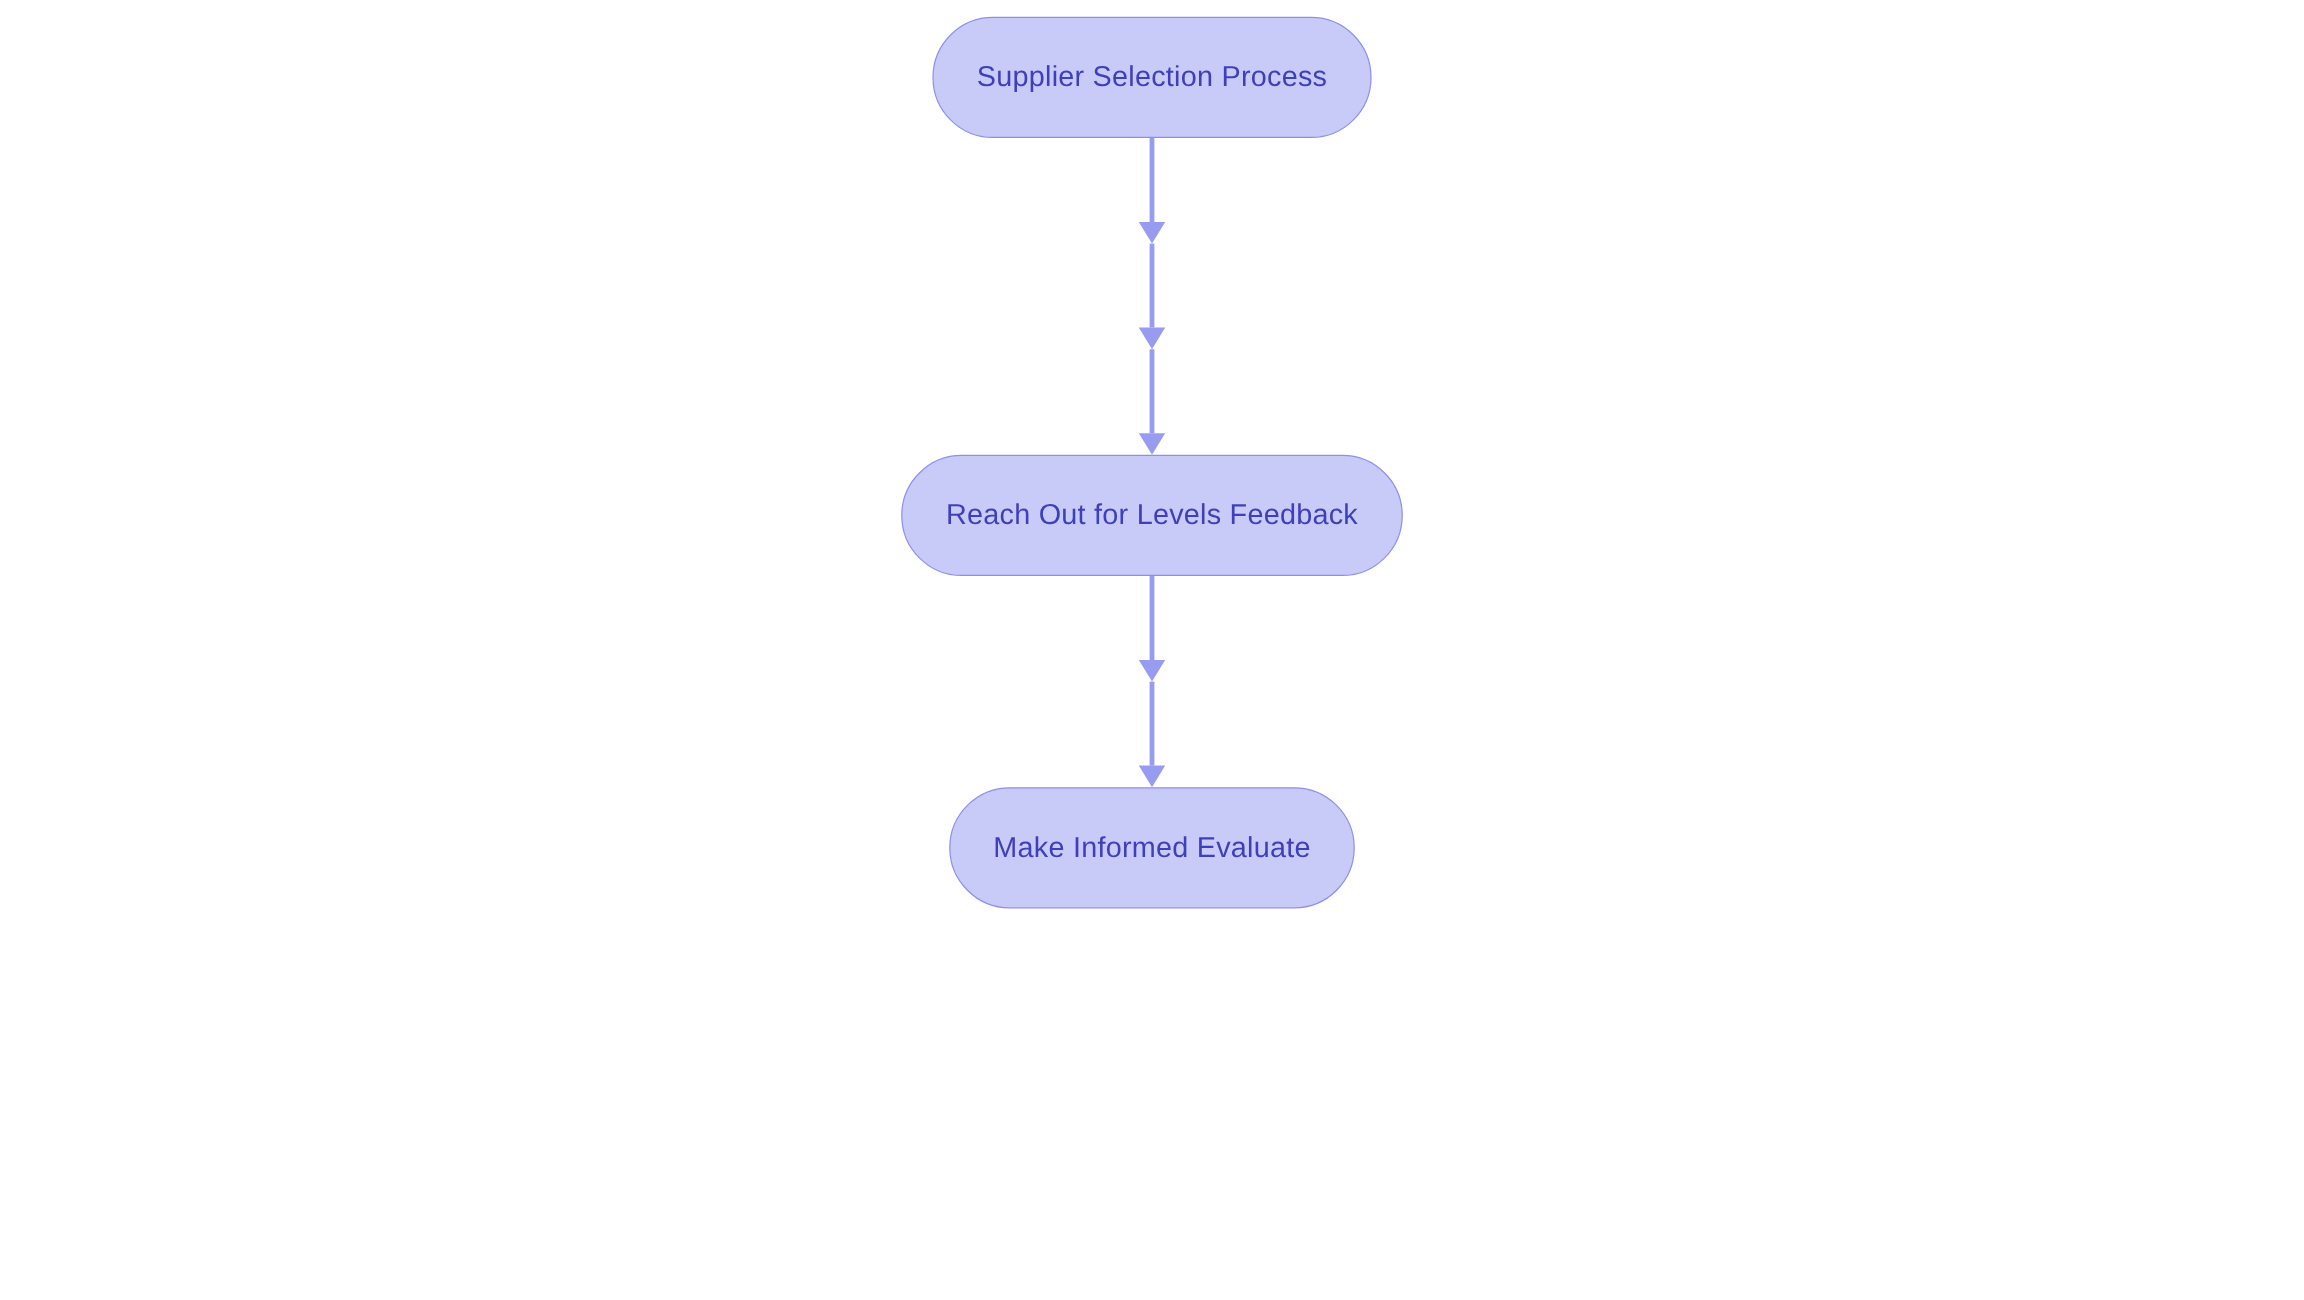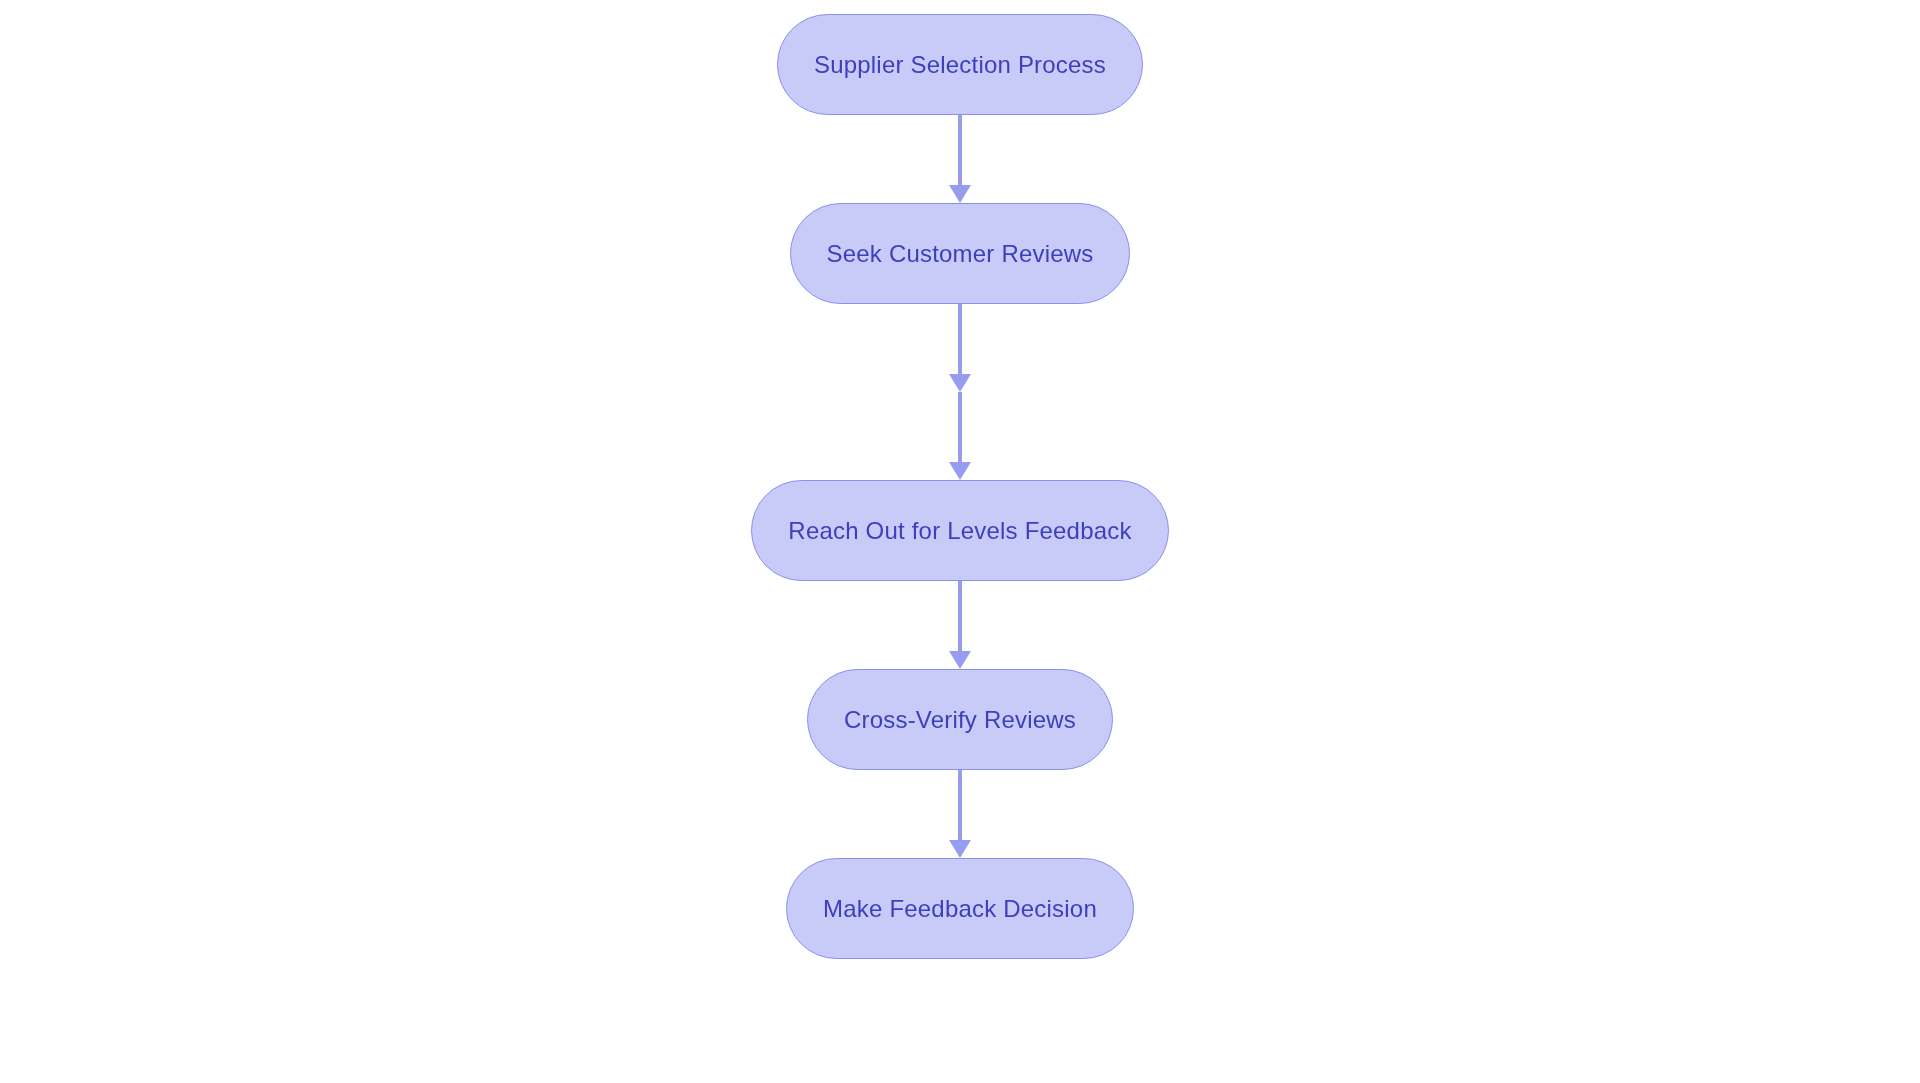--- a/index.html
+++ b/index.html
@@ -64,23 +64,20 @@
 
   <div class="flow-node">
     <span>Supplier Selection Process</span>
   </div>
 
   <div class="connector">
     <div class="stem"></div>
     <div class="head"></div>
   </div>
 
-  <div class="flow-node">
-    <span>Seek Customer Reviews</span>
-  </div>
 
   <div class="connector">
     <div class="stem"></div>
     <div class="head"></div>
   </div>
 
 
   <div class="connector">
     <div class="stem"></div>
     <div class="head"></div>
@@ -88,26 +85,23 @@
 
   <div class="flow-node">
     <span>Reach Out for Levels Feedback</span>
   </div>
 
   <div class="connector">
     <div class="stem"></div>
     <div class="head"></div>
   </div>
 
-  <div class="flow-node">
-    <span>Cross-Verify Reviews</span>
-  </div>
 
   <div class="connector">
     <div class="stem"></div>
     <div class="head"></div>
   </div>
 
   <div class="flow-node">
-    <span>Make Feedback Decision</span>
+    <span>Make Informed Evaluate</span>
   </div>
 
 </div>
 
 </body></html>

